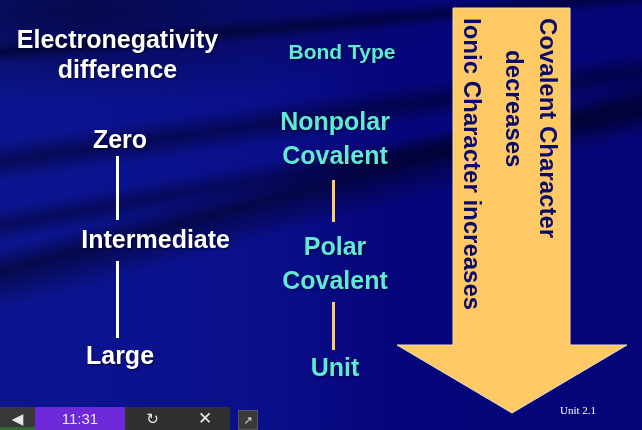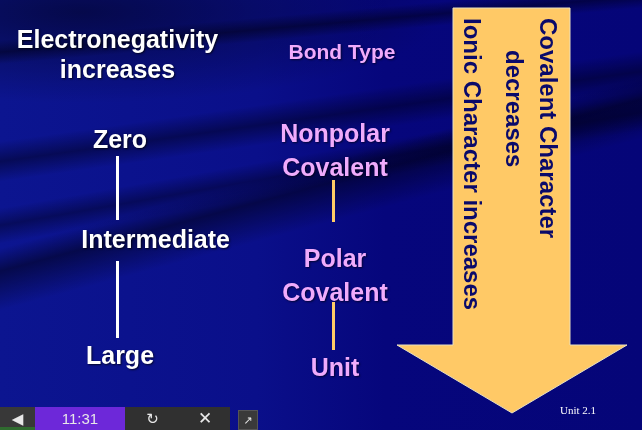--- a/index.html
+++ b/index.html
@@ -12,21 +12,21 @@
     position: absolute; left: 0; top: 0; width: 642px; height: 430px;
     background:
       radial-gradient(ellipse 520px 130px at 80px 12px, rgba(0,0,20,0.55), rgba(0,0,0,0) 70%),
       linear-gradient(175deg, rgba(0,0,0,0) 0px, rgba(0,0,0,0) 40px, rgba(0,0,30,0.55) 52px, rgba(0,0,0,0) 64px),
       linear-gradient(172deg, rgba(0,0,0,0) 140px, rgba(0,0,30,0.5) 160px, rgba(0,0,0,0) 180px),
       linear-gradient(170deg, rgba(0,0,0,0) 205px, rgba(0,0,30,0.45) 222px, rgba(0,0,0,0) 240px),
       linear-gradient(165deg, rgba(0,0,0,0) 240px, rgba(0,0,20,0.55) 262px, rgba(0,0,0,0) 300px),
       linear-gradient(90deg, #0c1590 0%, #0a0f8a 40%, #06067c 60%, #050578 100%);
   }
   .wtext { position: absolute; color: #ffffff; font-weight: bold; text-align: center; text-shadow: 1px 1px 2px rgba(0,0,0,0.7); }
-  .otext { position: absolute; color: #f0abfc; font-weight: bold; text-align: center; text-shadow: 1px 1px 2px rgba(0,0,0,0.6); }
+  .otext { position: absolute; color: #5eead4; font-weight: bold; text-align: center; text-shadow: 1px 1px 2px rgba(0,0,0,0.6); }
   .vline { position: absolute; width: 3px; }
   .vline.white { background: #ffffff; }
   .vline.orange { background: #ffcc66; }
 
   #heading-en { left: 0; top: 24px; width: 235px; font-size: 25px; line-height: 30px; }
   #heading-bond { left: 262px; top: 40px; width: 160px; font-size: 21px; }
   #lvl-zero { left: 60px; top: 125px; width: 120px; font-size: 25px; }
   #lvl-inter { left: 10px; top: 225px; width: 220px; font-size: 25px; text-align: right; }
   #lvl-large { left: 60px; top: 341px; width: 120px; font-size: 25px; }
   #bond-nonpolar { left: 250px; top: 100px; width: 170px; font-size: 25px; line-height: 34px; }
@@ -53,35 +53,35 @@
   #tb-time { width: 90px; background: #6d28d9; font-size: 15px; }
   #tb-loop { width: 55px; background: #303030; }
   #tb-close { width: 50px; background: #303030; font-size: 17px; }
   #tb-popout { position: absolute; left: 238px; top: 410px; width: 18px; height: 18px; background: #3a3a3a; border: 1px solid #555; display: flex; align-items: center; justify-content: center; }
 </style>
 </head>
 <body>
 
 <div class="slide"></div>
 
-<div id="heading-en" class="wtext">Electronegativity increases</div>
+<div id="heading-en" class="wtext">Electronegativity difference</div>
 <div id="heading-bond" class="otext">Bond Type</div>
 
 <div id="lvl-zero" class="wtext">Zero</div>
 <div class="vline white" style="left:116px; top:156px; height:64px;"></div>
 <div id="lvl-inter" class="wtext">Intermediate</div>
 <div class="vline white" style="left:116px; top:261px; height:77px;"></div>
 <div id="lvl-large" class="wtext">Large</div>
 
 <div id="bond-nonpolar" class="otext">
-  <div style="width:130px;margin:16px auto;">Nonpolar Covalent</div>
+  <div style="width:130px;margin:4px auto;">Nonpolar Covalent</div>
 </div>
 <div class="vline orange" style="left:332px; top:180px; height:42px;"></div>
 <div id="bond-polar" class="otext">
-  <div style="width:110px;margin:16px auto;">Polar Covalent</div>
+  <div style="width:110px;margin:4px auto;">Polar Covalent</div>
 </div>
 <div class="vline orange" style="left:332px; top:302px; height:48px;"></div>
 <div id="bond-ionic" class="otext">Unit</div>
 
 <svg id="arrow" width="642" height="430">
   <polygon points="453,8 570,8 570,345 627,345 512,413 397,345 453,345" fill="#ffc966" stroke="#e8e0c0" stroke-width="1"></polygon>
 </svg>
 <div id="arrow-cov" class="arrow-text">Covalent Character</div>
 <div id="arrow-dec" class="arrow-text">decreases</div>
 <div id="arrow-ion" class="arrow-text">Ionic Character increases</div>

